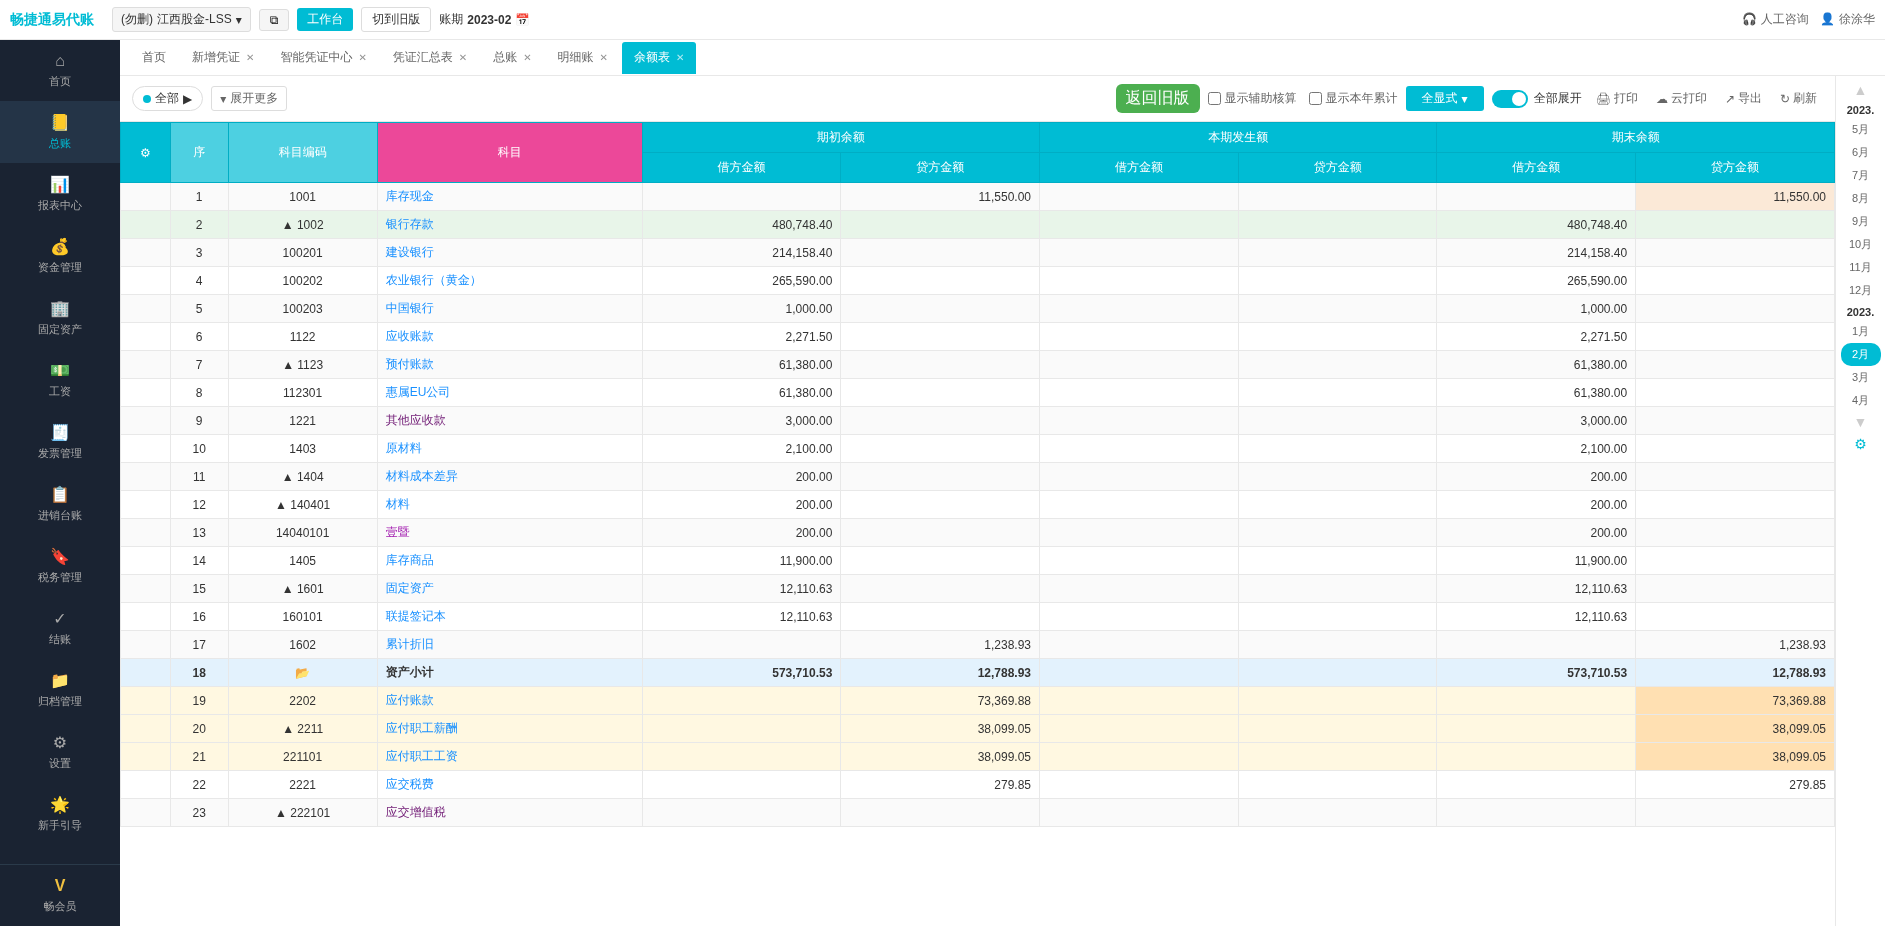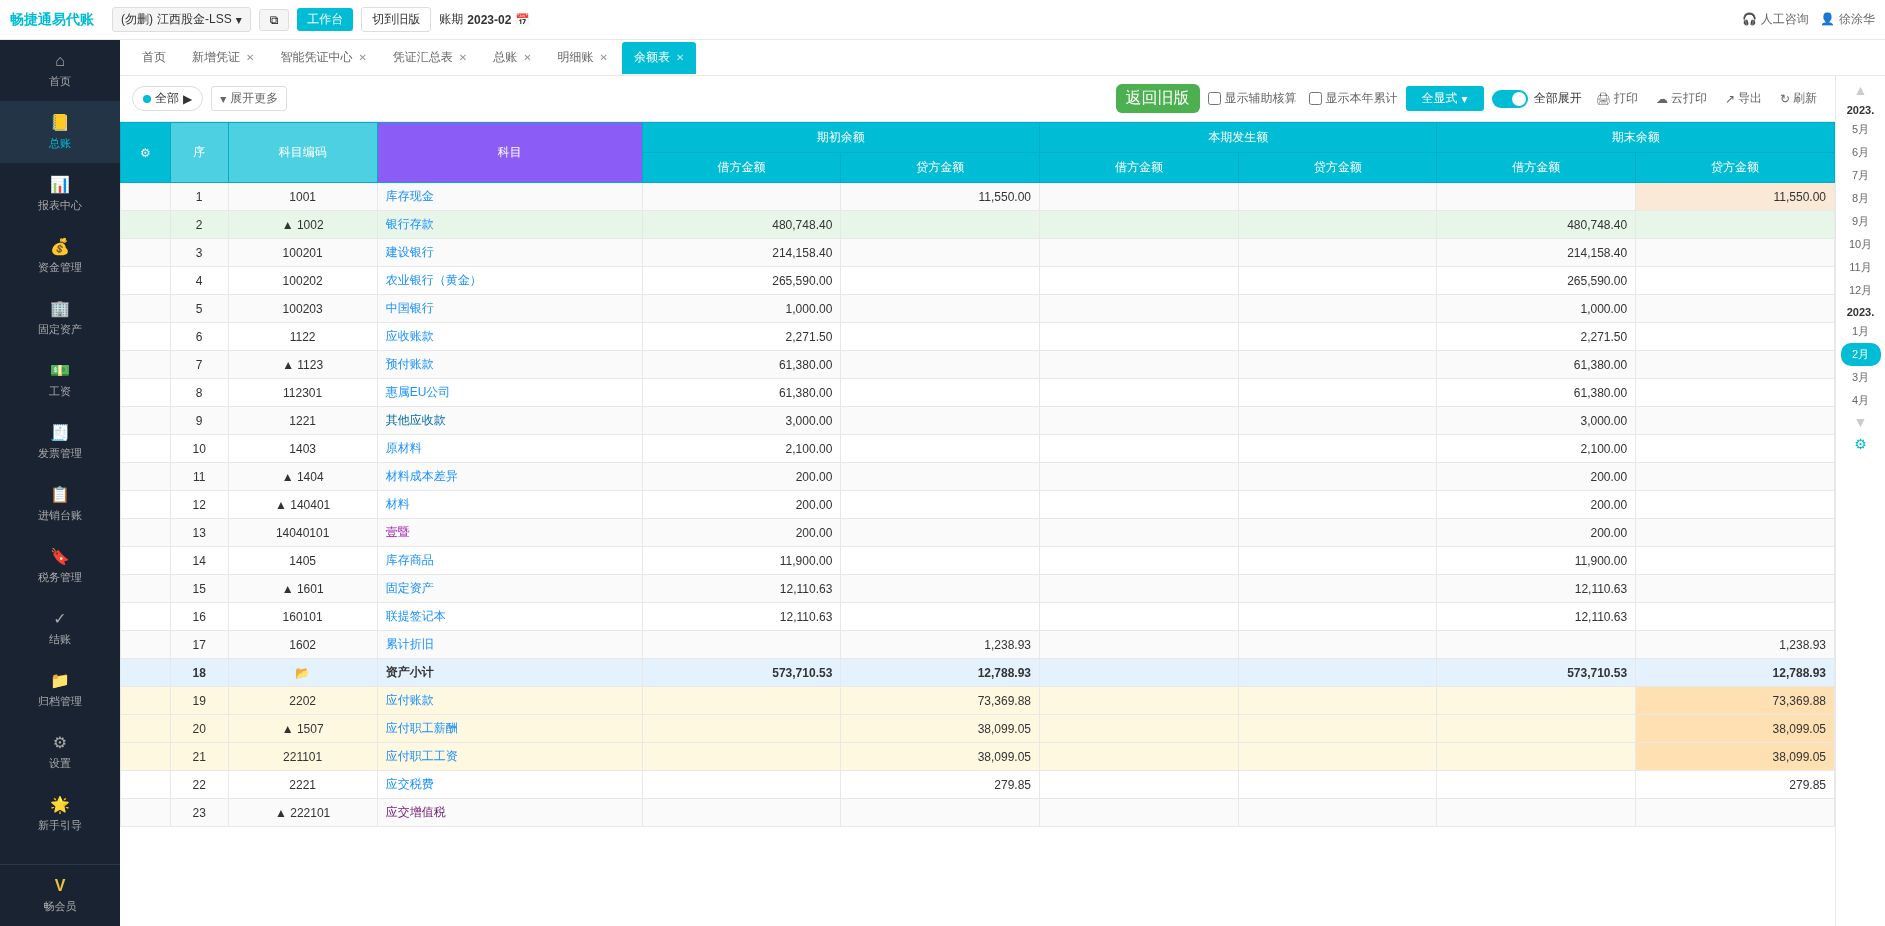--- a/index.html
+++ b/index.html
@@ -255,21 +255,21 @@
 
         <div class="table-container">
           <table>
             <thead>
               <tr>
                 <th class="col-header-gear" rowspan="2">
                   <span>⚙</span>
                 </th>
                 <th class="col-header-no" rowspan="2" style="background:#4dd0e1;">序</th>
                 <th class="col-header-code" rowspan="2" style="background:#4dd0e1;">科目编码</th>
-                <th class="col-header-name" rowspan="2" style="background:#8b5cf6;">科目</th>
+                <th class="col-header-name" rowspan="2" style="background:#ec4899;">科目</th>
                 <th colspan="2">期初余额</th>
                 <th colspan="2">本期发生额</th>
                 <th colspan="2">期末余额</th>
               </tr>
               <tr>
                 <th class="col-header-amount">借方金额</th>
                 <th class="col-header-amount">贷方金额</th>
                 <th class="col-header-amount">借方金额</th>
                 <th class="col-header-amount">贷方金额</th>
                 <th class="col-header-amount">借方金额</th>
@@ -370,21 +370,21 @@
                   <td style="text-align: right;"></td>
                   <td style="text-align: right;"></td>
                   <td style="text-align: right;"></td>
                   <td style="text-align: right;">61,380.00</td>
                   <td style="text-align: right;"></td>
                 </tr>
                 <tr style="background: rgb(250, 250, 250);">
                   <td></td>
                   <td>9</td>
                   <td>1221</td>
-                  <td style="text-align: left; color: #0369a1; cursor: pointer;">其他应收款</td>
+                  <td style="text-align: left; color: #701a75; cursor: pointer;">其他应收款</td>
                   <td style="text-align: right;">3,000.00</td>
                   <td style="text-align: right;"></td>
                   <td style="text-align: right;"></td>
                   <td style="text-align: right;"></td>
                   <td style="text-align: right;">3,000.00</td>
                   <td style="text-align: right;"></td>
                 </tr>
                 <tr>
                   <td></td>
                   <td>10</td>
@@ -501,21 +501,21 @@
                   <td style="text-align: right;"></td>
                   <td style="text-align: right;">73,369.88</td>
                   <td style="text-align: right;"></td>
                   <td style="text-align: right;"></td>
                   <td style="text-align: right;"></td>
                   <td style="text-align: right; background: rgb(255, 224, 178);">73,369.88</td>
                 </tr>
                 <tr style="background: rgb(255, 248, 225);">
                   <td></td>
                   <td>20</td>
-                  <td>▲ 1507</td>
+                  <td>▲ 2211</td>
                   <td style="text-align: left; color: rgb(24, 144, 255); cursor: pointer;">应付职工薪酬</td>
                   <td style="text-align: right;"></td>
                   <td style="text-align: right;">38,099.05</td>
                   <td style="text-align: right;"></td>
                   <td style="text-align: right;"></td>
                   <td style="text-align: right;"></td>
                   <td style="text-align: right; background: rgb(255, 224, 178);">38,099.05</td>
                 </tr>
                 <tr style="background: rgb(255, 248, 225);">
                   <td></td>

